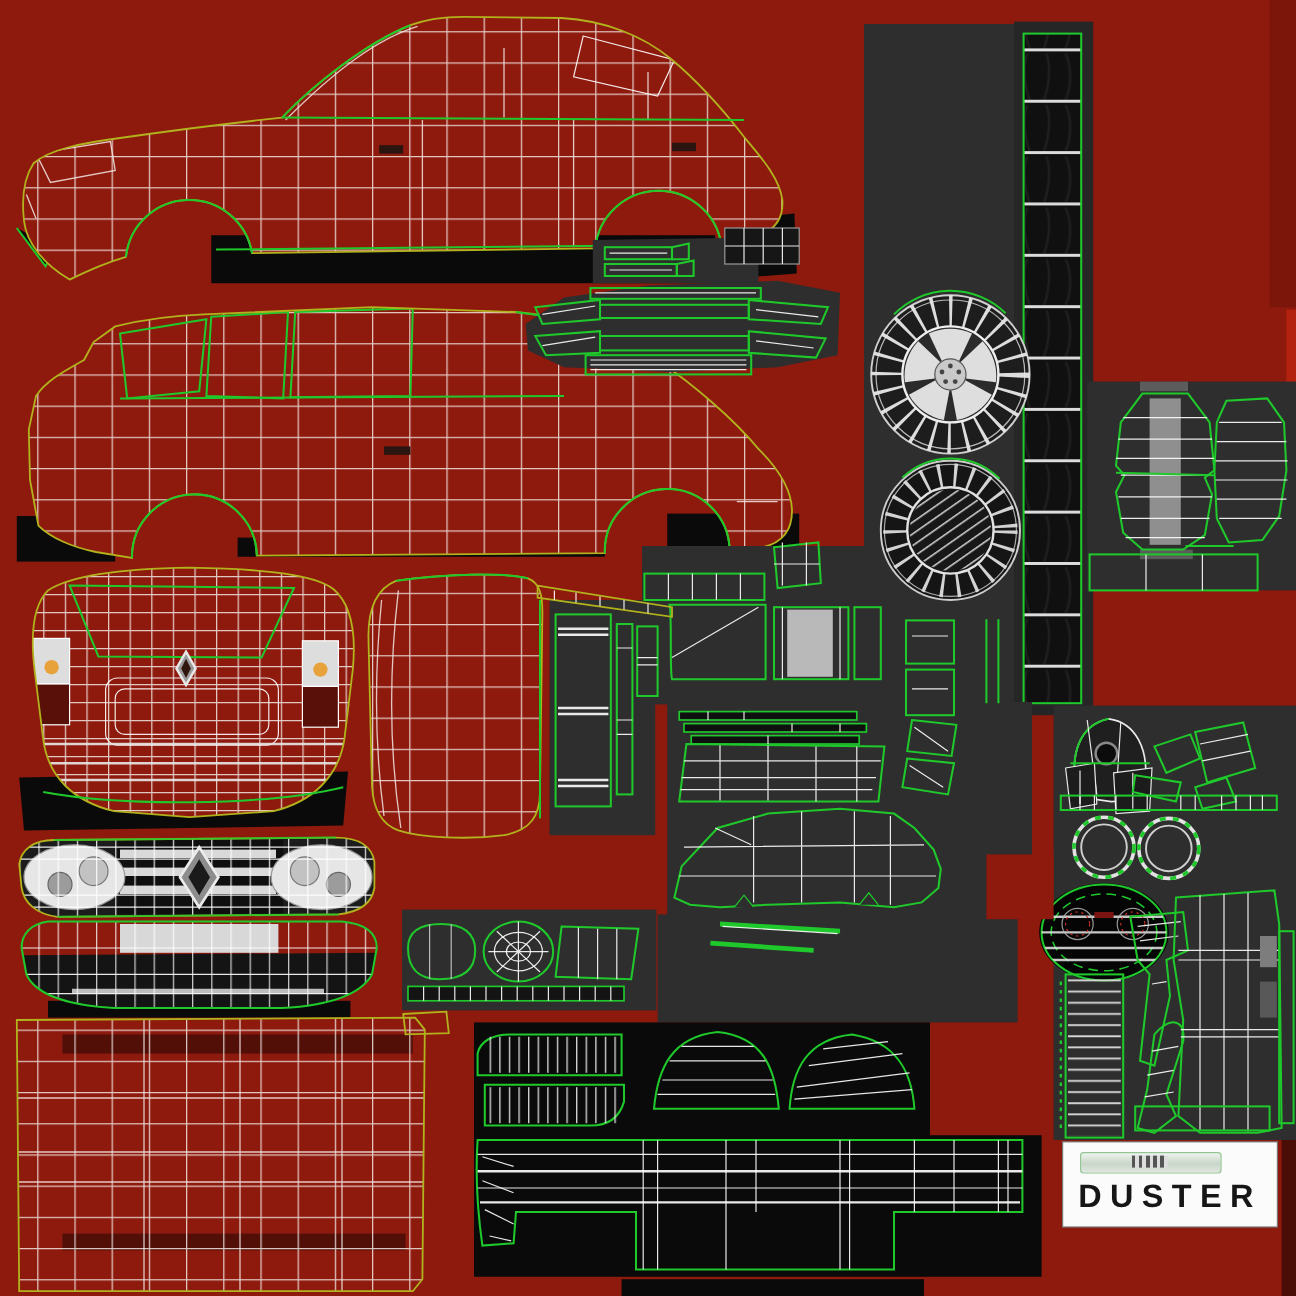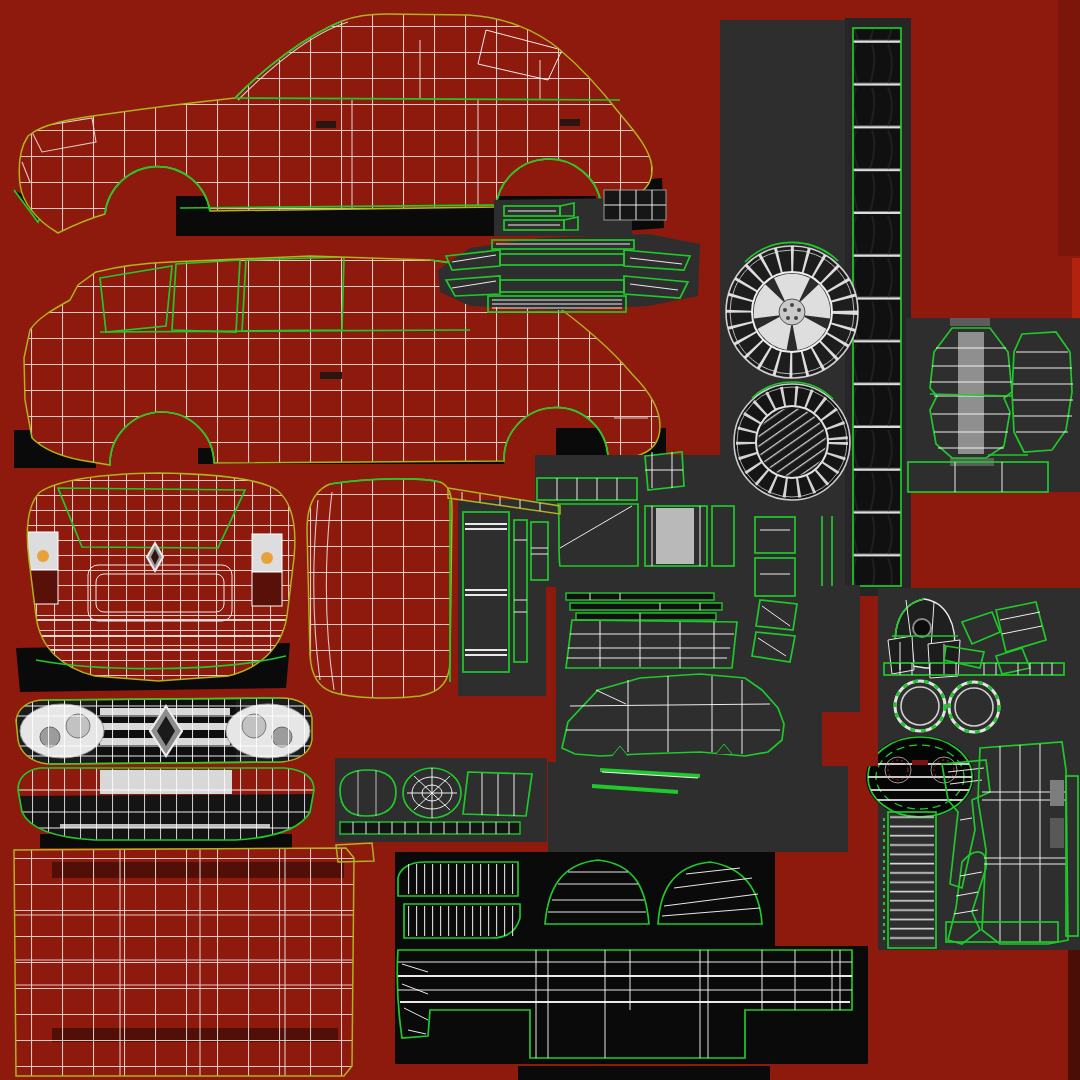--- a/index.html
+++ b/index.html
@@ -490,13 +490,17 @@
       <path d="M398,962 H852 M398,990 H852" class="w"></path>
       <path d="M398,976 H852 M400,1002 H850" class="w2"></path>
       <path d="M536,950 V1058 M548,950 V1058 M605,950 V1058 M700,950 V1058 M708,950 V1058 M630,950 V1010 M762,950 V1010 M795,950 V1010 M832,950 V1010 M840,950 V1010" class="w"></path>
       <path d="M402,964 L428,972 M402,984 L428,994 M404,1008 L428,1020 M408,1030 L426,1034" class="w"></path>
     </g>
   </g>
 
   <path d="M336,845 L372,843 374,861 338,862 Z" class="o" fill="var(--bg)"></path>
 </svg>
 
+  <div id="plate">
+    <div class="strip"></div>
+    <div class="txt">DUSTER</div>
+  </div>
 </div>
 
 </body></html>

